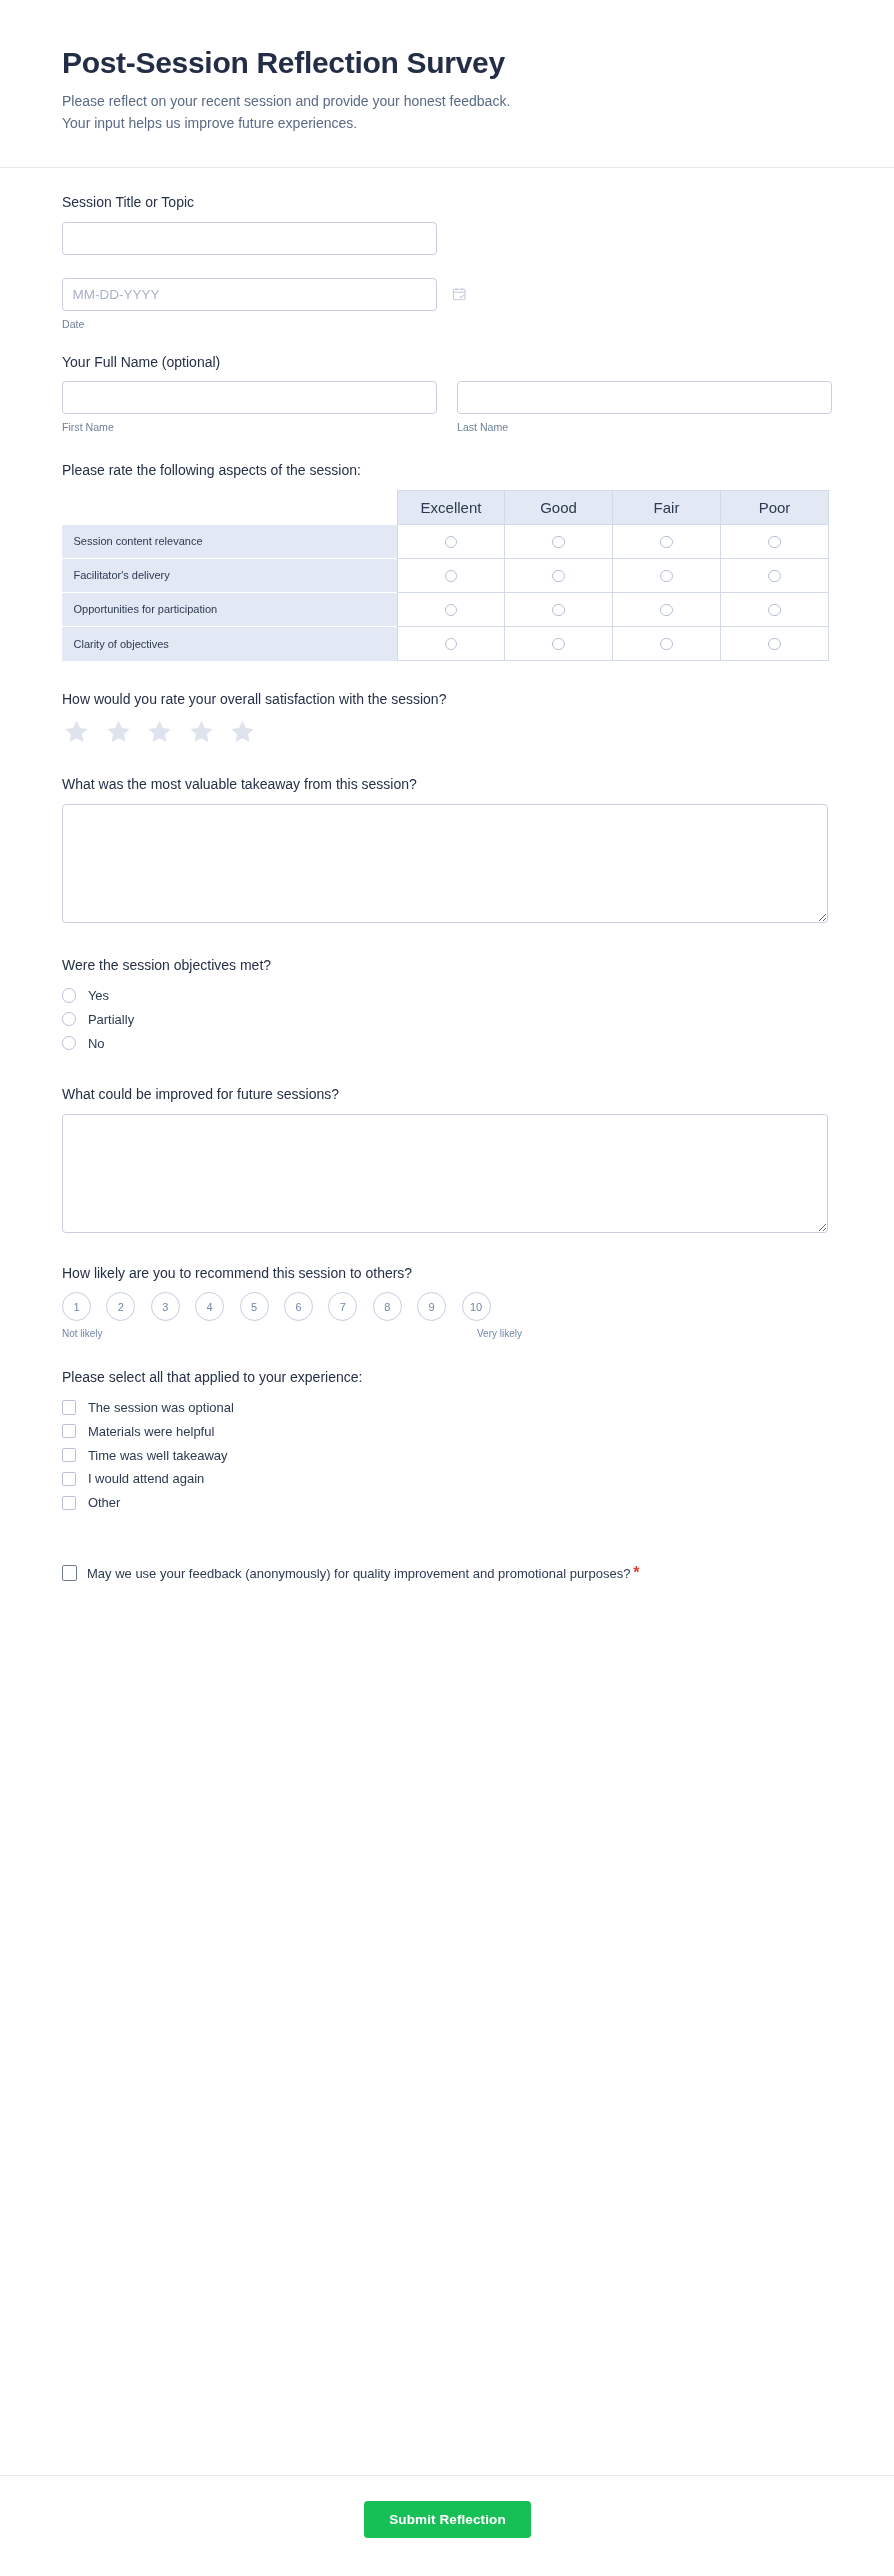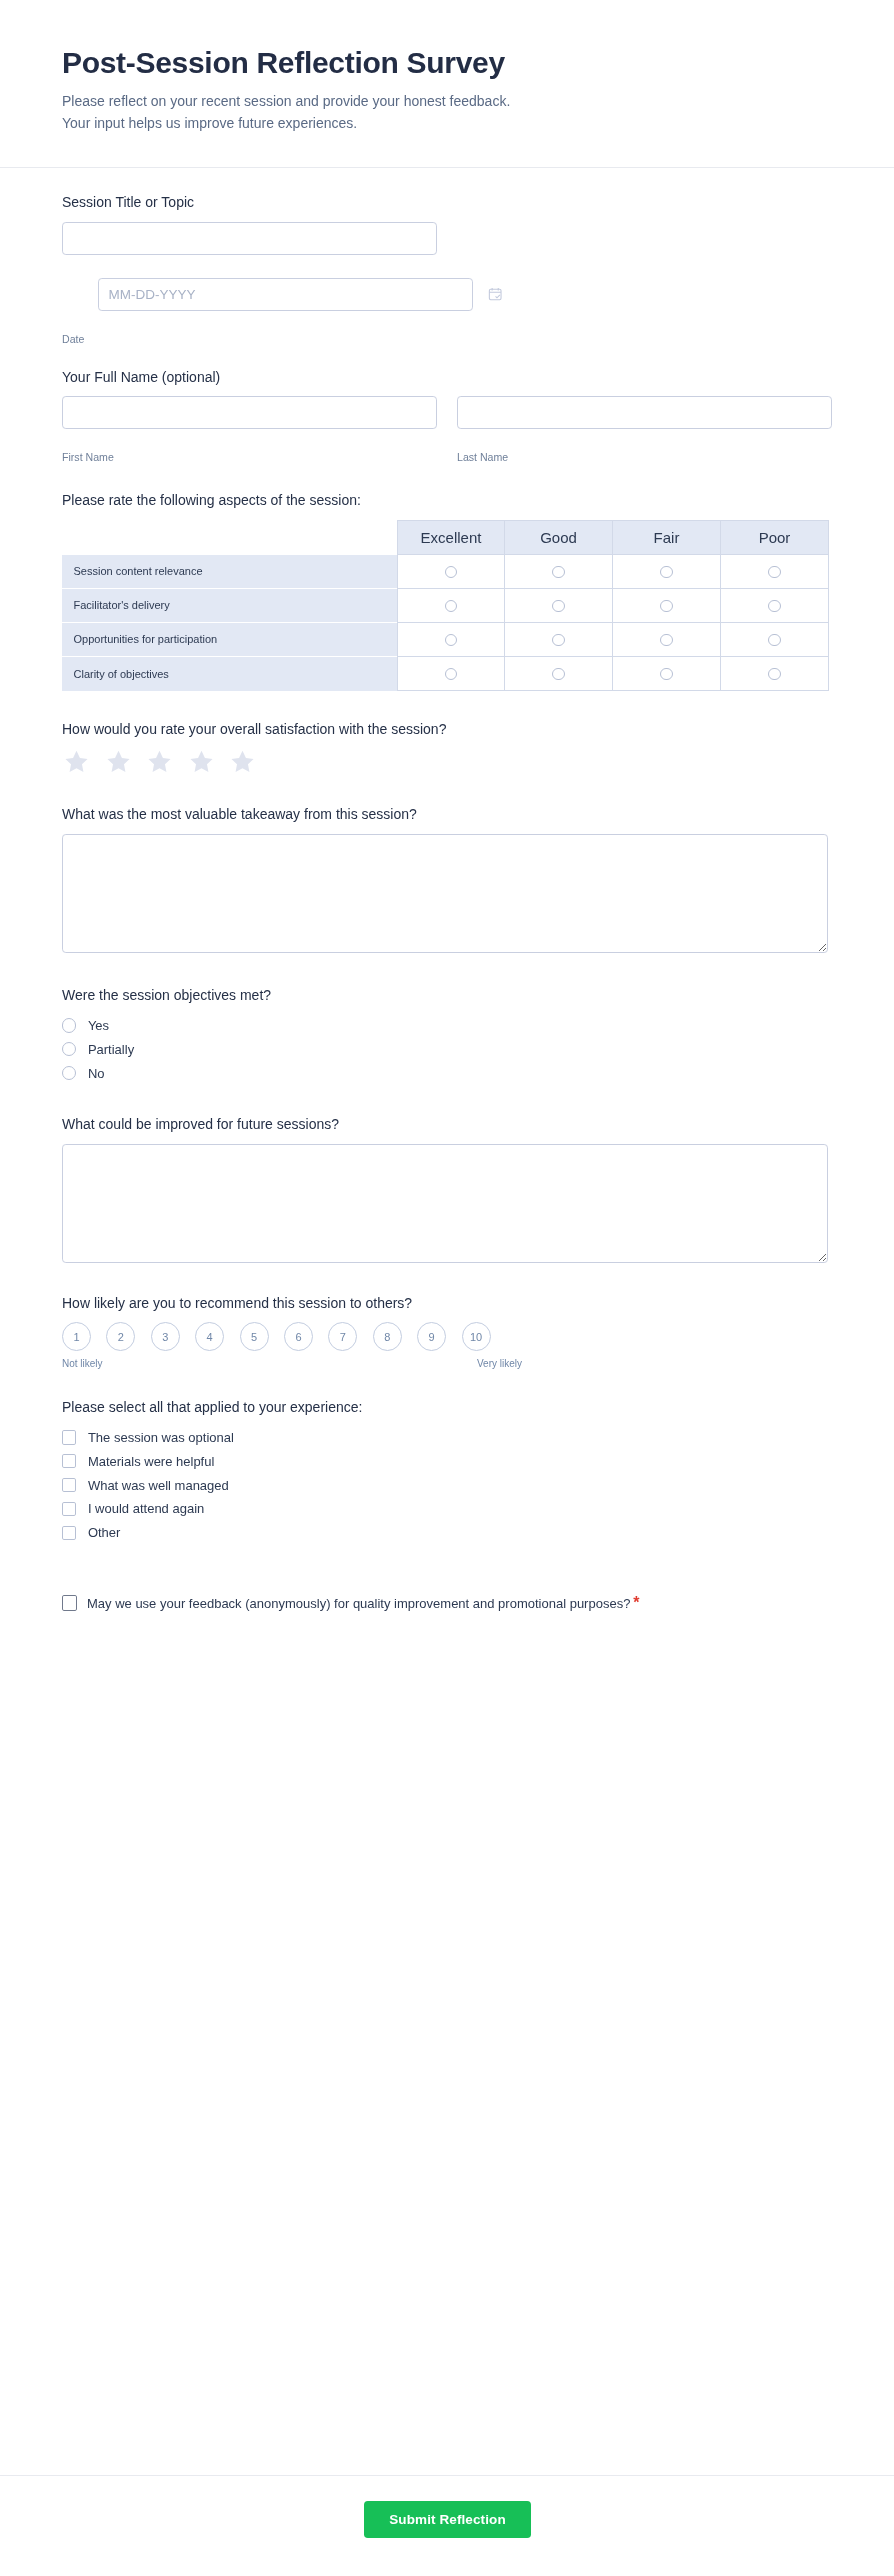--- a/index.html
+++ b/index.html
@@ -46,40 +46,40 @@
   .field-label {
     display: block;
     font-size: 14px;
     color: #253047;
     margin-bottom: 9.6px;
     line-height: 1.35;
   }
   .field-sublabel {
     font-size: 10.6px;
     color: #70809a;
-    margin-top: 22px;
+    margin-top: 7px;
     display: block;
   }
 
   .text-input {
     width: 375px;
     height: 33px;
     border: 1px solid #c9cfe0;
     border-radius: 3.8px;
     background: #fff;
     font-family: "Liberation Sans", sans-serif;
     font-size: 13.5px;
     color: #2d3a52;
     padding: 3.8px 9.6px;
     outline: none;
   }
   .text-input::placeholder { color: #a8b2c6; }
 
   
-  .date-wrap { position: relative; width: 414px; margin-left: 36px; }
+  .date-wrap { position: relative; width: 414px; }
   .date-wrap .text-input { width: 375px; padding-right: 33px; }
   .cal-icon {
     position: absolute;
     right: 9.6px; top: 50%;
     transform: translateY(-50%);
     width: 14.4px; height: 14.4px;
     color: #c2c9dc;
     pointer-events: none;
   }
 
@@ -416,21 +416,21 @@
           <div class="opt-row">
             <span class="opt-check"></span>
             <span class="opt-text">The session was optional</span>
           </div>
           <div class="opt-row">
             <span class="opt-check"></span>
             <span class="opt-text">Materials were helpful</span>
           </div>
           <div class="opt-row">
             <span class="opt-check"></span>
-            <span class="opt-text">What was well managed</span>
+            <span class="opt-text">Time was well takeaway</span>
           </div>
           <div class="opt-row">
             <span class="opt-check"></span>
             <span class="opt-text">I would attend again</span>
           </div>
           <div class="opt-row">
             <span class="opt-check"></span>
             <span class="opt-text">Other</span>
           </div>
         </div>

